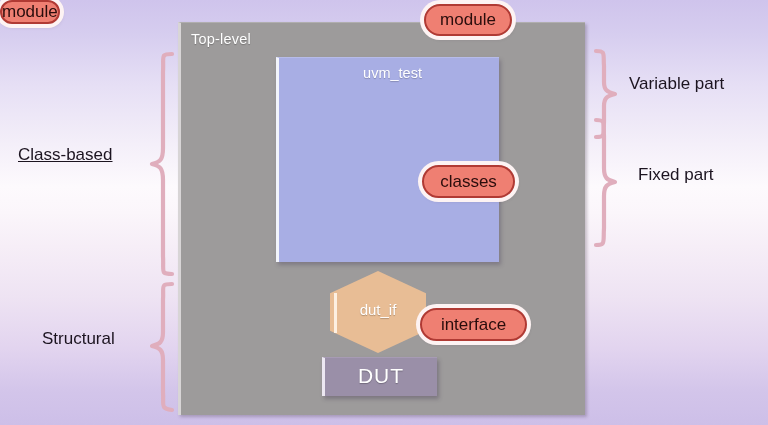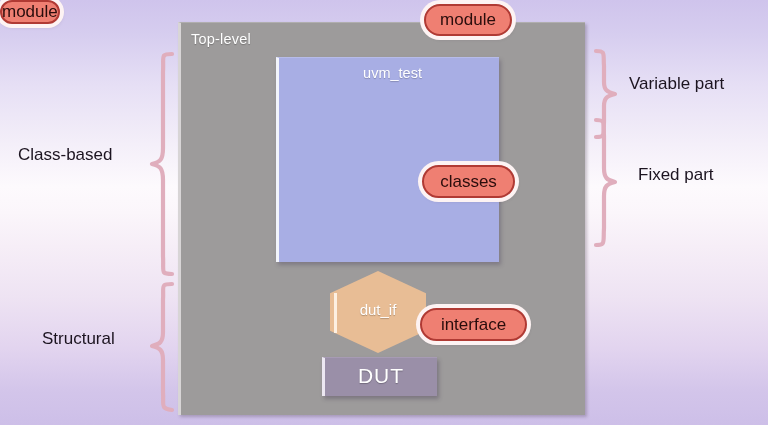--- a/index.html
+++ b/index.html
@@ -181,21 +181,21 @@
   .pill-classes    { left: 422px; top: 165px; width: 93px; height: 33px; }
   .pill-interface  { left: 420px; top: 308px; width: 107px; height: 33px; }
 
   
   .side-label {
     position: absolute;
     font-size: 17px;
     color: #1c1420;
     white-space: nowrap;
   }
-  .lbl-class-based { left: 18px;  top: 145px; }
+  .lbl-class-based { left: 18px;  top: 145px; text-decoration: underline; }
   .lbl-structural  { left: 42px;  top: 329px; }
   .lbl-variable    { left: 622px; top: 74px; margin-left: 7px;  }
   .lbl-fixed       { left: 638px; top: 165px; }
 
   .brace {
     position: absolute;
     pointer-events: none;
   }
 </style>
 </head>

